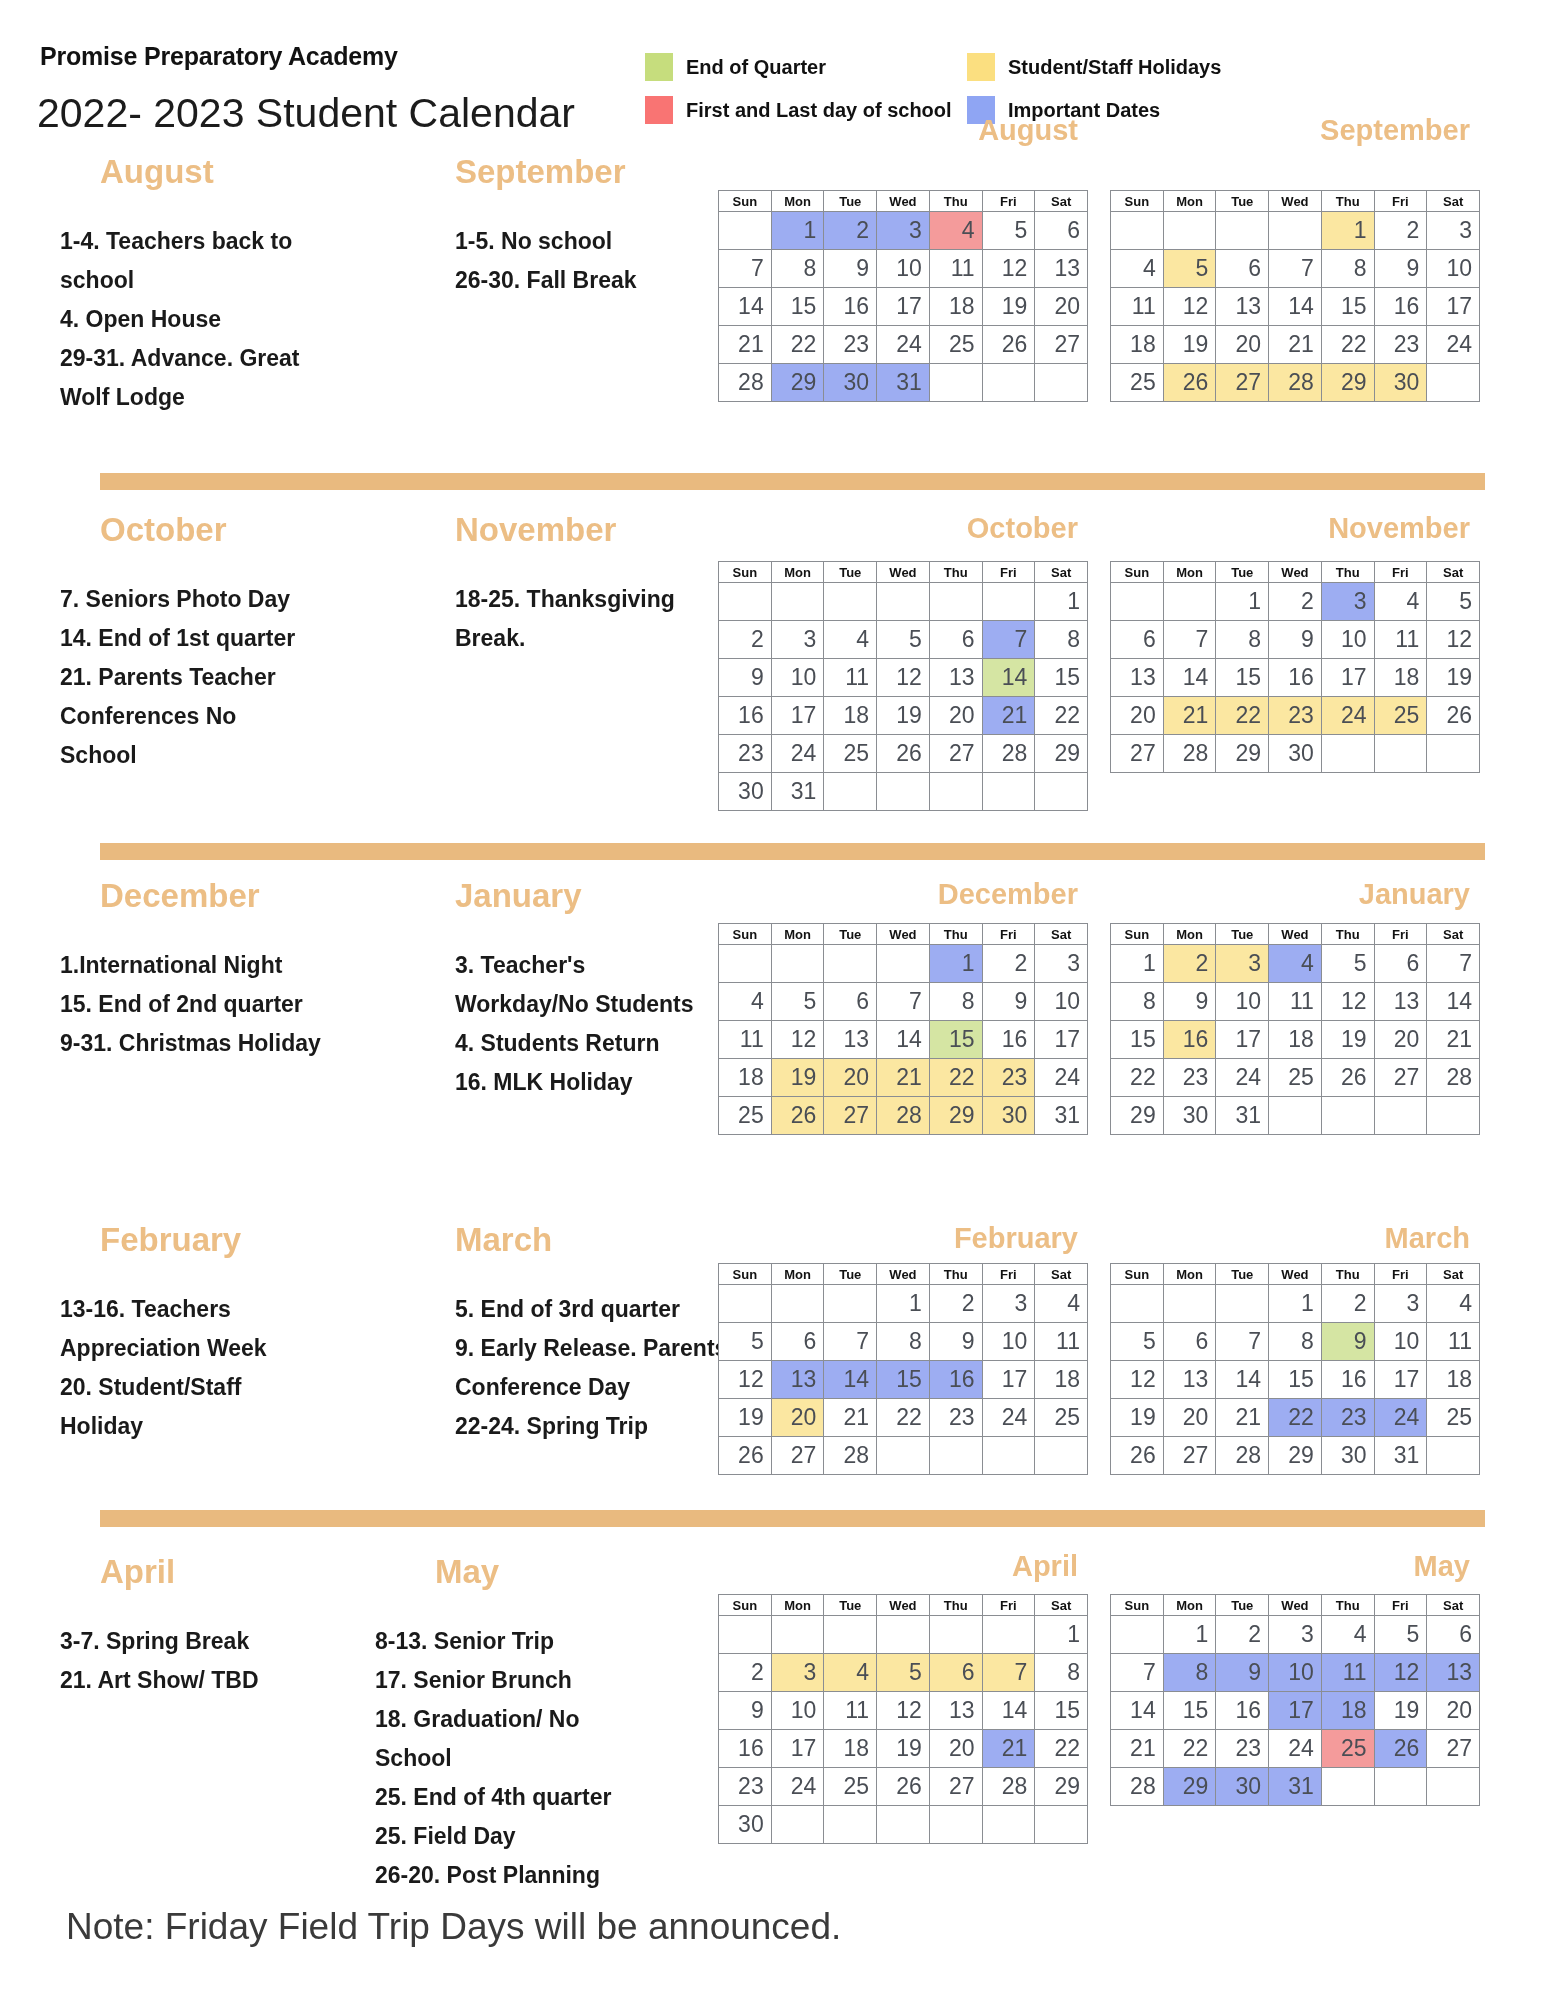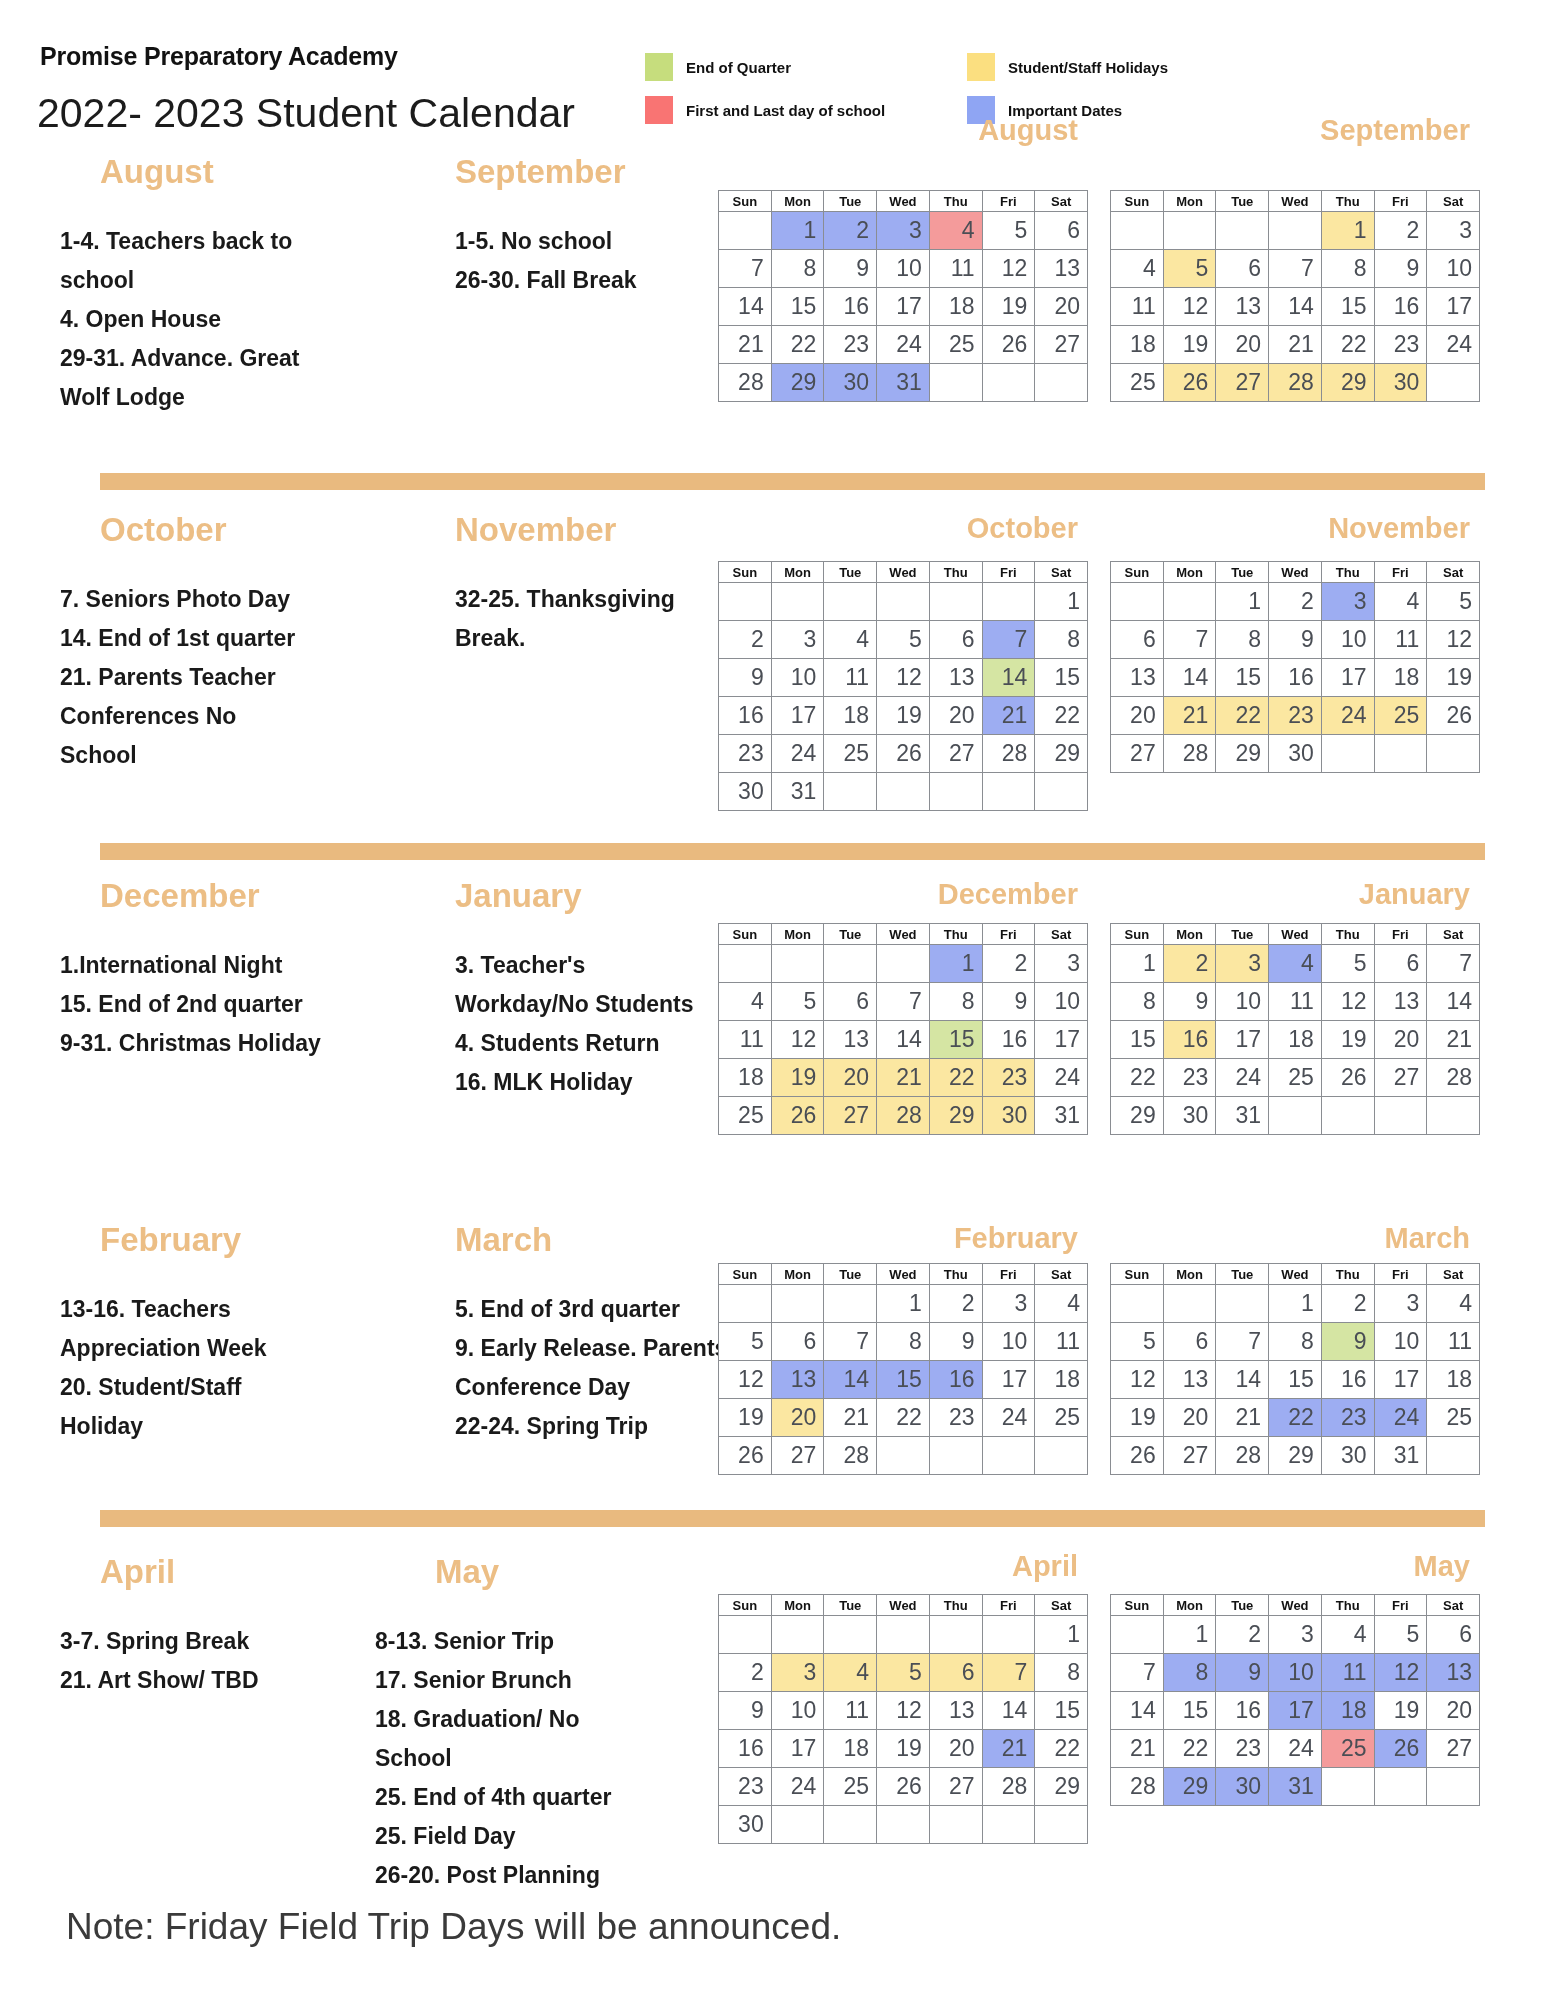--- a/index.html
+++ b/index.html
@@ -8,21 +8,21 @@
 
   
   .school-name{position:absolute;left:40px;top:42px;font-size:25px;font-weight:700;
                color:#121212;letter-spacing:-0.2px;}
   .page-title{position:absolute;left:37px;top:90px;font-size:41px;font-weight:300;
               color:#1c1c1c;}
 
   
   .legend-item{position:absolute;display:flex;align-items:center;gap:13px;}
   .legend-swatch{width:28px;height:28px;flex:none;}
-  .legend-label{font-size:15px;font-weight:700;color:#111;white-space:nowrap;}
+  .legend-label{font-size:20px;font-weight:700;color:#111;white-space:nowrap;}
 
   
   .text-panel{position:absolute;}
   .lm-title{font-size:33px;font-weight:700;color:#ecbe85;line-height:40px;}
   .pad-a{padding-left:40px;}
   .pad-b{padding-left:0;}
   .pad-c{padding-left:60px;}
   .events{margin-top:30px;font-size:23px;font-weight:700;color:#1a1a1a;line-height:39px;}
 
   
@@ -219,21 +219,21 @@
         <div class="lm-title pad-a">October</div>
         <div class="events">
           <div class="event">7. Seniors Photo Day</div>
           <div class="event">14. End of 1st quarter</div>
           <div class="event">21. Parents Teacher Conferences No School</div>
         </div>
       </div>
       <div class="text-panel" style="left: 455px; top: 510px; width: 250px;">
         <div class="lm-title pad-b">November</div>
         <div class="events">
-          <div class="event">32-25. Thanksgiving Break.</div>
+          <div class="event">18-25. Thanksgiving Break.</div>
         </div>
       </div>
       <div class="cal-panel" style="left: 718px; top: 510px;">
         <div class="cal-title" style="margin-bottom: 15px;">October</div>
         <table class="cal">
           <thead>
             <tr>
               <th>Sun</th>
               <th>Mon</th>
               <th>Tue</th>

